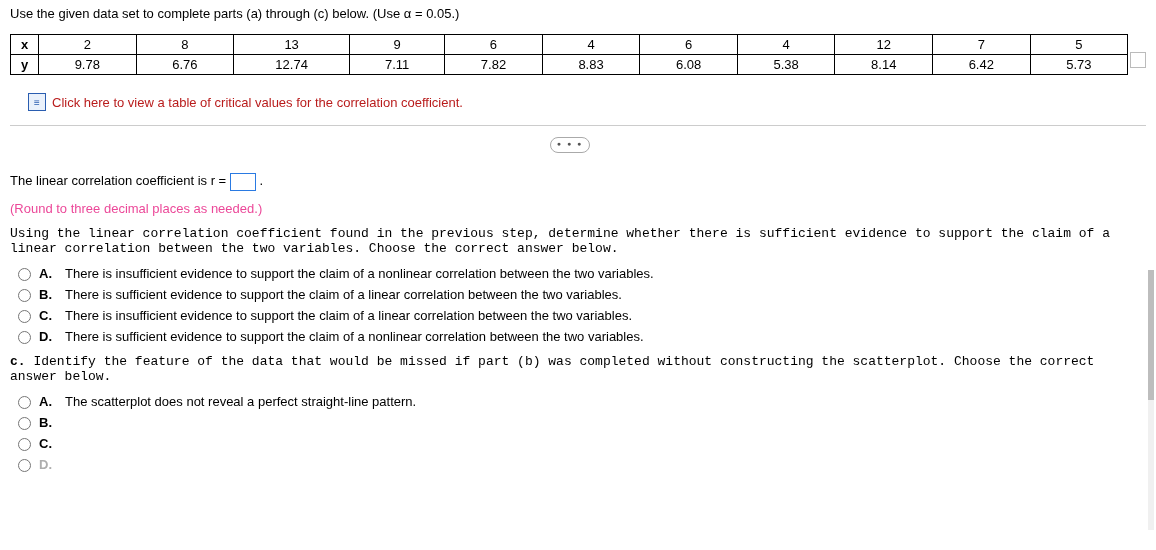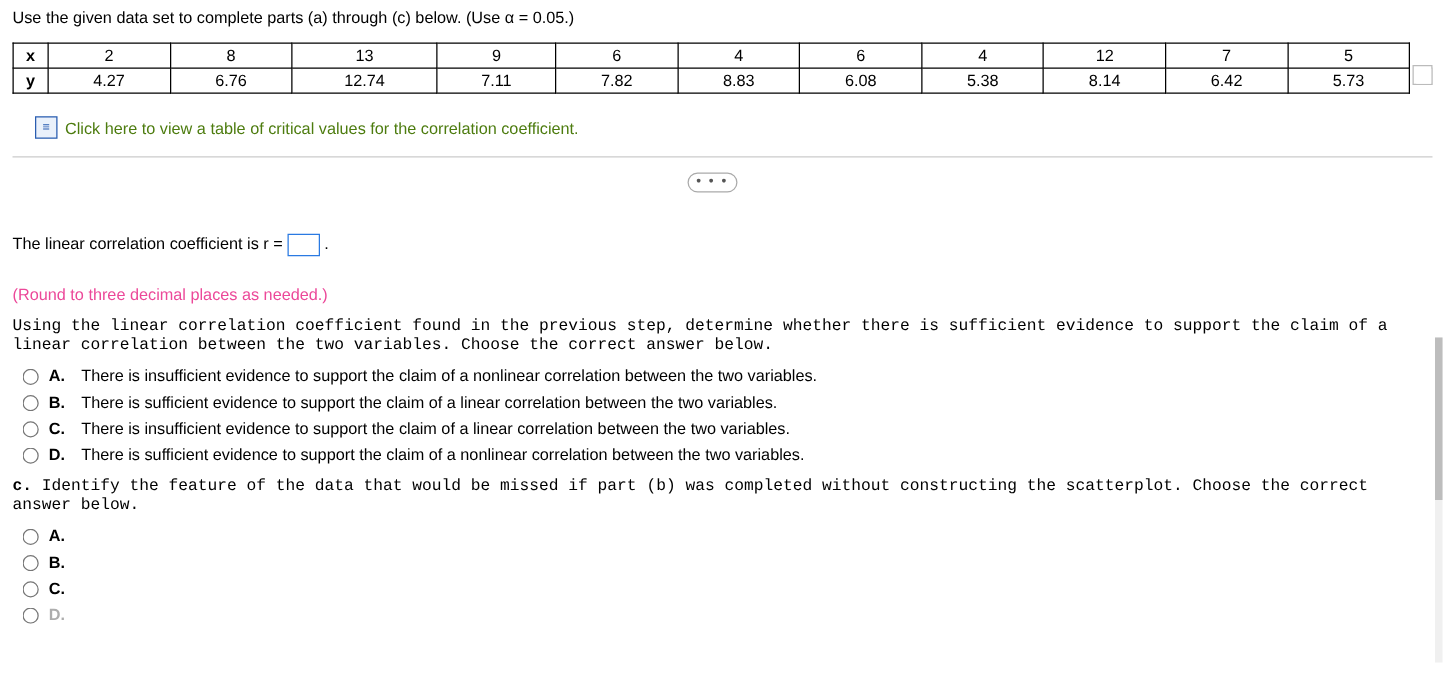--- a/index.html
+++ b/index.html
@@ -3,24 +3,24 @@
   <meta charset="utf-8">
   <style>
     * { box-sizing: border-box; margin: 0; padding: 0; }
     body { font-family: Arial, Helvetica, sans-serif; font-size: 13px; color: #000; background: #fff; padding: 6px 10px; width: 1156px; }
     .question-header { margin-bottom: 13px; }
     .data-table { border-collapse: collapse; width: 100%; max-width: 1140px; margin-bottom: 12px; }
     .data-table td, .data-table th { border: 1px solid #000; text-align: center; padding: 2px 6px; font-weight: normal; font-size: 13px; }
     .data-table th { font-weight: bold; width: 28px; }
     .link-row { display: flex; align-items: center; gap: 6px; margin: 6px 0 14px 18px; }
     .icon-box { width: 18px; height: 18px; border: 1px solid #2a5db0; display: flex; align-items: center; justify-content: center; color: #2a5db0; font-size: 10px; background: #eaf1fb; }
-    .link-text { color: #4d7c0f; cursor: pointer; }
+    .link-text { color: #b91c1c; cursor: pointer; }
     .divider { border: none; border-top: 1px solid #ccc; margin: 8px 0; }
     .dots-btn { display: inline-block; width: 40px; height: 16px; border: 1px solid #aaa; border-radius: 9px; text-align: center; font-size: 7px; line-height: 12px; color: #555; margin: 0 auto 10px; position: relative; left: 540px; cursor: pointer; letter-spacing: 2px; }
-    .content-block { margin: 23px 0; }
+    .content-block { margin: 10px 0; }
     .input-box { display: inline-block; width: 26px; height: 18px; border: 1px solid #2a7ae2; vertical-align: middle; }
     .hint { color: #ec4899; }
     .option-row { display: flex; align-items: flex-start; gap: 8px; margin: 6px 0 6px 8px; }
     .option-row input[type=radio] { margin-top: 2px; }
     .option-label { font-weight: bold; width: 18px; }
     .section-text { margin: 10px 0; font-family: Liberation Mono, monospace; }
     .cutoff { overflow: hidden; white-space: nowrap; }
     .cutoff .blur { color: #777; opacity: .6; filter: blur(0.3px); }
     .table-wrap { display: flex; align-items: center; }
     .copy-icon { width: 14px; height: 14px; border: 1px solid #888; margin-left: 4px; position: relative; display:inline-block;}
@@ -48,21 +48,21 @@
     <td>6</td>
     <td>4</td>
     <td>6</td>
     <td>4</td>
     <td>12</td>
     <td>7</td>
     <td>5</td>
   </tr>
   <tr>
     <th>y</th>
-    <td>4.27</td>
+    <td>9.78</td>
     <td>6.76</td>
     <td>12.74</td>
     <td>7.11</td>
     <td>7.82</td>
     <td>8.83</td>
     <td>6.08</td>
     <td>5.38</td>
     <td>8.14</td>
     <td>6.42</td>
     <td>5.73</td>
@@ -113,20 +113,21 @@
 </div>
 
 <div class="section-text">
   <b>c.</b>
   <span>Identify the feature of the data that would be missed if part (b) was completed without constructing the scatterplot. Choose the correct answer below.</span>
 </div>
 
 <div class="option-row">
   <input type="radio" name="qc" style="">
   <span class="option-label">A.</span>
+  <span>The scatterplot does not reveal a perfect straight-line pattern.</span>
 </div>
 <div class="option-row">
   <input type="radio" name="qc" style="">
   <span class="option-label">B.</span>
 </div>
 <div class="option-row">
   <input type="radio" name="qc" style="">
   <span class="option-label">C.</span>
 </div>
 <div class="option-row cutoff">

